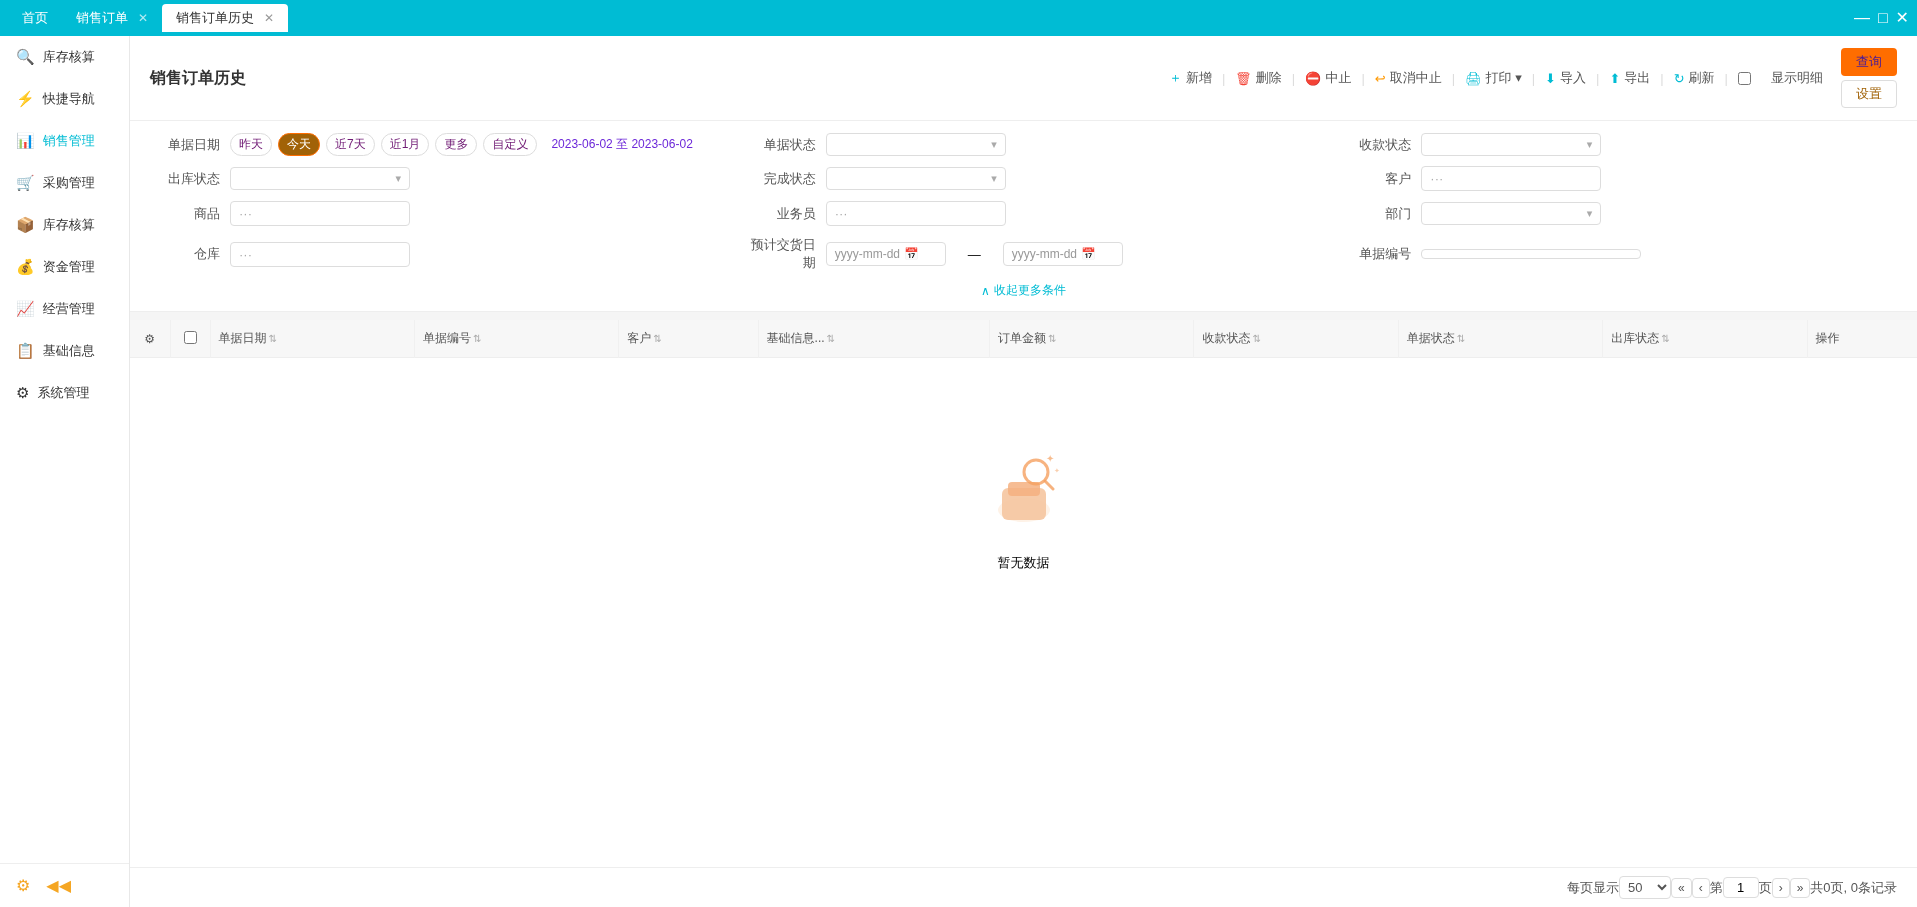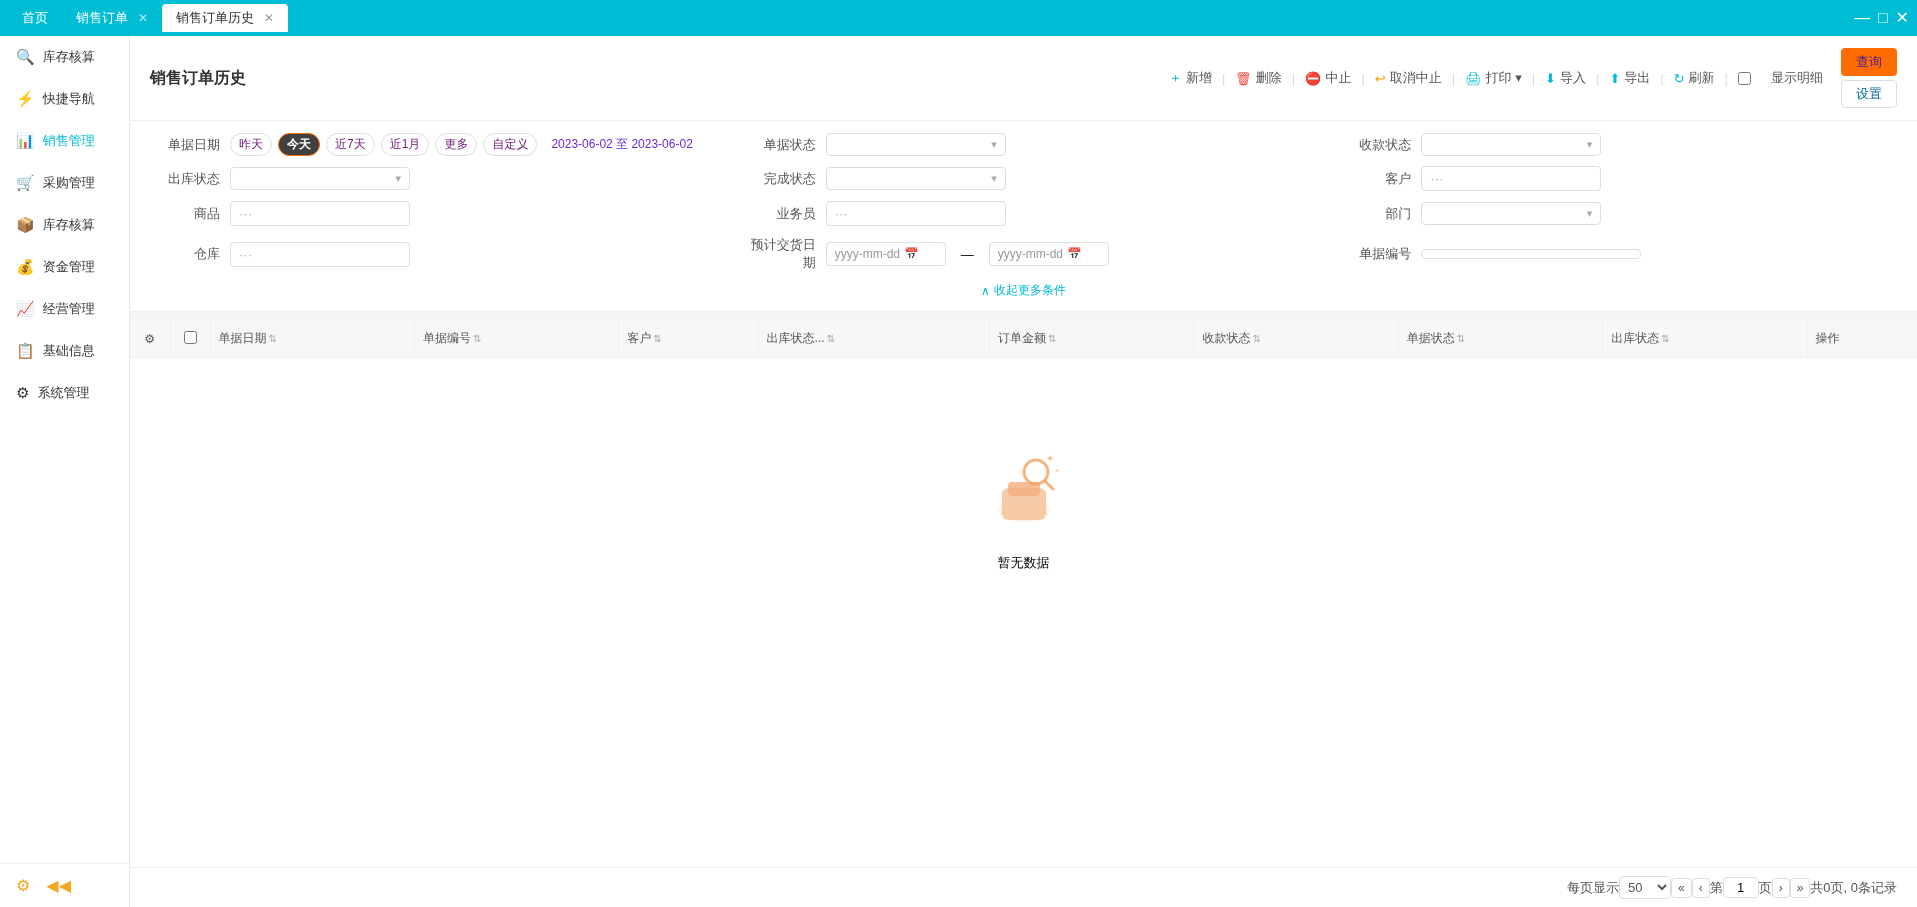--- a/index.html
+++ b/index.html
@@ -141,21 +141,21 @@
       background: #ff6d00;
       color: #4c1d95;
       border: none;
       border-radius: 4px;
       padding: 5px 14px;
       cursor: pointer;
       font-size: 13px;
     }
     .toolbar-btn-set {
       background: #fff;
-      color: #0369a1;
+      color: #a16207;
       border: 1px solid #ddd;
       border-radius: 4px;
       padding: 4px 14px;
       cursor: pointer;
       font-size: 13px;
     }
     .toolbar-divider { color: #ddd; }
     .display-toggle {
       display: flex;
       align-items: center;
@@ -200,24 +200,23 @@
     .date-btn {
       padding: 2px 8px;
       border: 1px solid #ddd;
       border-radius: 12px;
       cursor: pointer;
       font-size: 12px;
       color: #701a75;
       background: #fff;
     }
     .date-btn.active {
-      background: #404040;
+      background: #a16207;
       color: #fff;
       border-color: #ff6d00;
-      font-weight: bold;
     }
     .date-range {
       font-size: 12px;
       color: #6d28d9;
       margin-left: 8px;
     }
     .filter-select {
       display: flex;
       align-items: center;
       border: 1px solid #ddd;
@@ -236,21 +235,21 @@
       cursor: pointer;
       padding: 4px 8px;
       border: 1px solid #ddd;
       border-radius: 4px;
       background: #fff;
       min-width: 180px;
     }
     .filter-date-input {
       display: flex;
       align-items: center;
-      gap: 15px;
+      gap: 22px;
     }
     .date-input-box {
       border: 1px solid #ddd;
       border-radius: 4px;
       padding: 4px 8px;
       font-size: 12px;
       color: #999;
       background: #fff;
       display: flex;
       align-items: center;
@@ -614,21 +613,21 @@
               </div>
             </th>
             <th>
               <div class="th-sort">
                 <span>客户</span>
                 <span class="sort-icon">⇅</span>
               </div>
             </th>
             <th>
               <div class="th-sort">
-                <span>出库状态...</span>
+                <span>基础信息...</span>
                 <span class="sort-icon">⇅</span>
               </div>
             </th>
             <th>
               <div class="th-sort">
                 <span>订单金额</span>
                 <span class="sort-icon">⇅</span>
               </div>
             </th>
             <th>

